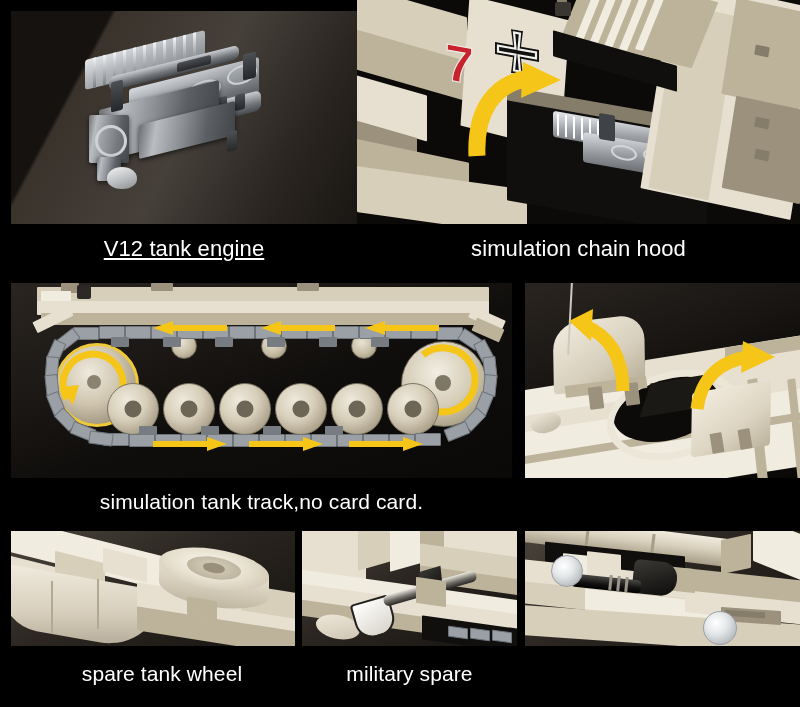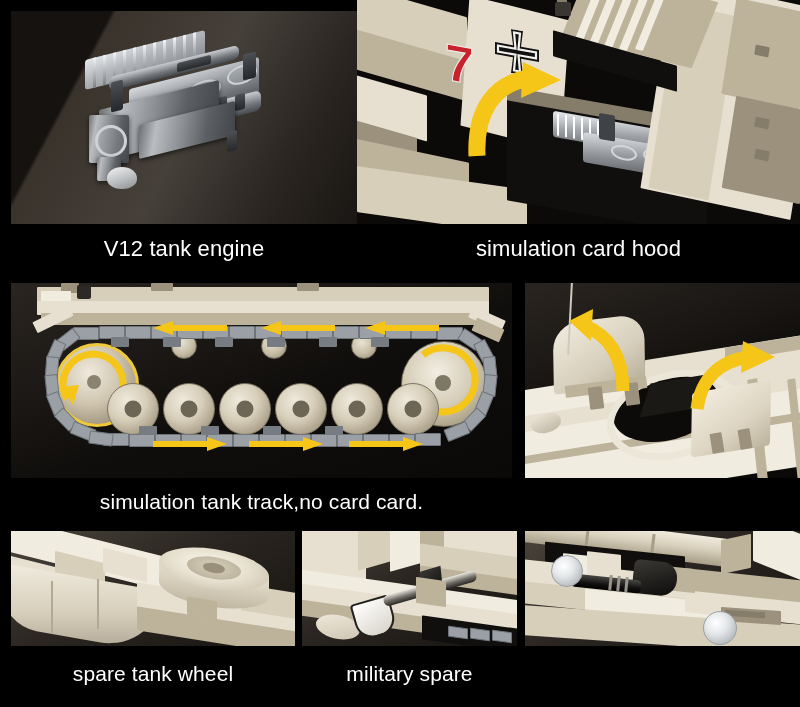--- a/index.html
+++ b/index.html
@@ -242,22 +242,22 @@
 
       <div class="arrow-y" style="left:100px;top:60px;width:110px;height:100px;">
         <svg viewBox="0 0 110 100" width="110" height="100">
           <path d="M20 96 C18 52 36 24 72 18" fill="none" stroke="#f5c518" stroke-width="17" stroke-linecap="butt"></path>
           <path d="M66 2 L104 20 L64 38 Z" fill="#f5c518"></path>
         </svg>
       </div>
     </div>
   </div>
 
-  <div class="caption" style="left:11px;top:236px;width:346px;font-size:22px;">V12 tank engine</div>
-  <div class="caption" style="left:357px;top:236px;width:443px;font-size:22px;">simulation card hood</div>
+  <div class="caption" style="left:11px;top:236px;width:346px;font-size:22px;text-decoration:underline;">V12 tank engine</div>
+  <div class="caption" style="left:357px;top:236px;width:443px;font-size:22px;">simulation chain hood</div>
 
   <div class="panel" style="left:11px;top:283px;width:501px;height:195px;">
     <div class="photo">
       <div class="bg-dark"></div>
 
       <div class="brick tan" style="left:26px;top:4px;width:452px;height:16px;"></div>
       <div class="brick tan-l" style="left:26px;top:18px;width:452px;height:14px;"></div>
       <div class="brick tan-d" style="left:30px;top:30px;width:444px;height:12px;"></div>
       <div class="brick tan-dd" style="left:50px;top:0px;width:18px;height:10px;"></div>
       <div class="brick tan-dd" style="left:140px;top:0px;width:22px;height:8px;"></div>
@@ -544,16 +544,16 @@
 
       <div style="position:absolute;left:26px;top:24px;width:30px;height:30px;border-radius:50%;
            background:radial-gradient(circle at 38% 34%, #ffffff 0%, #e3e6e8 40%, #b9bec2 75%, #8e9397 100%);
            border:1px solid #9aa0a4;"></div>
       <div style="position:absolute;left:178px;top:80px;width:32px;height:32px;border-radius:50%;
            background:radial-gradient(circle at 38% 34%, #ffffff 0%, #e3e6e8 40%, #b9bec2 75%, #8e9397 100%);
            border:1px solid #9aa0a4;"></div>
     </div>
   </div>
 
-  <div class="caption" style="left:11px;top:662px;width:284px;font-size:21px;">spare tank wheel</div>
+  <div class="caption" style="left:20px;top:662px;width:284px;font-size:21px;">spare tank wheel</div>
   <div class="caption" style="left:302px;top:662px;width:215px;font-size:21px;">military spare</div>
 
 </div>
 
 </body></html>

